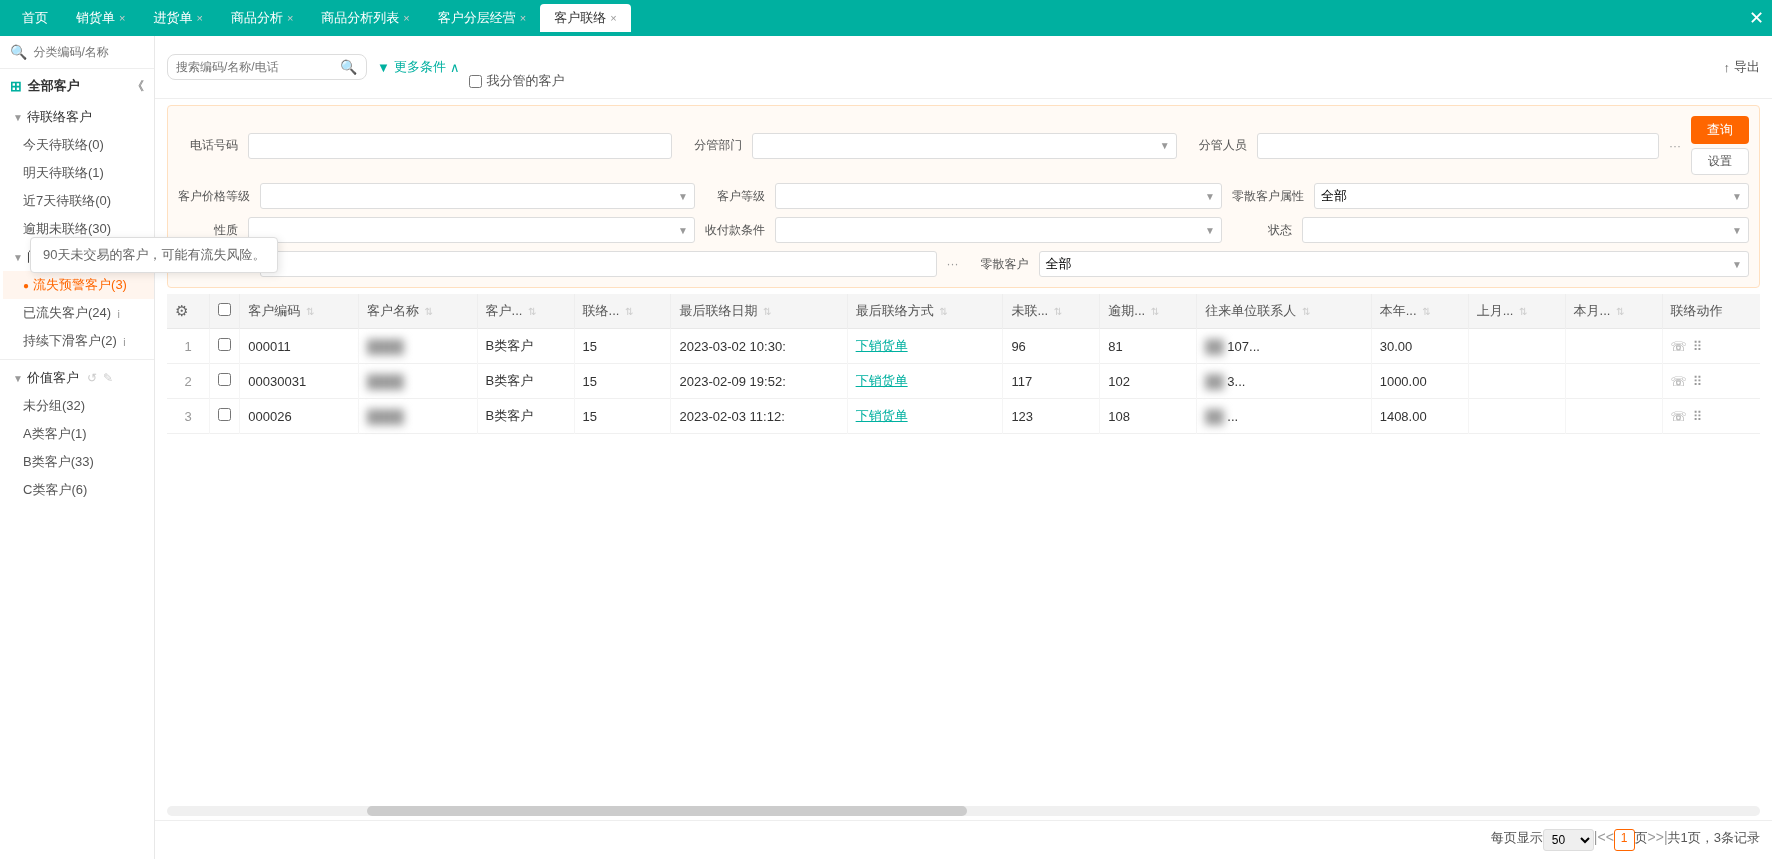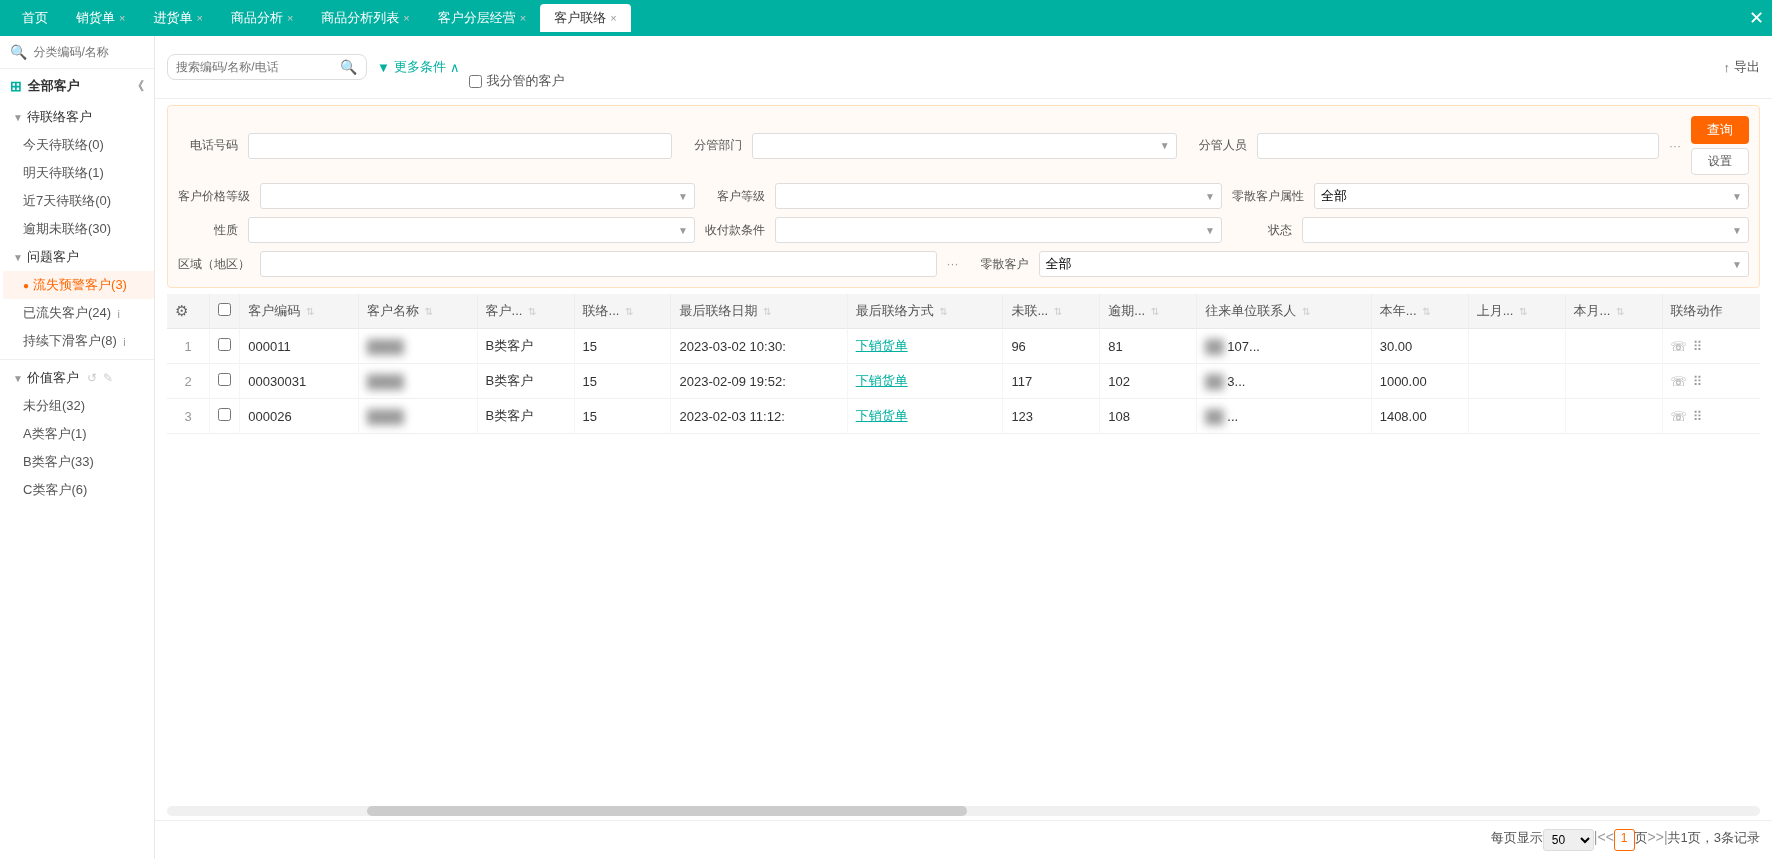--- a/index.html
+++ b/index.html
@@ -443,21 +443,21 @@
       </div>
       <div class="sidebar-item active">
         <span class="dot">●</span>
         <span>流失预警客户(3)</span>
       </div>
       <div class="sidebar-item">
         <span>已流失客户(24)</span>
         <span style="color:#999;font-size:11px;margin-left:2px">ℹ</span>
       </div>
       <div class="sidebar-item">
-        <span>持续下滑客户(8)</span>
+        <span>持续下滑客户(2)</span>
         <span style="color:#999;font-size:11px;margin-left:2px">ℹ</span>
       </div>
     </div>
 
     <div class="divider-line"></div>
 
     <div class="sidebar-section">
       <div class="sidebar-section-header">
         <span class="arrow">▼</span>
         <span>价值客户</span>
@@ -472,20 +472,23 @@
       </div>
       <div class="sidebar-item">
         <span>B类客户(33)</span>
       </div>
       <div class="sidebar-item">
         <span>C类客户(6)</span>
       </div>
     </div>
   </div>
 
+  <div class="tooltip-box">
+    <span>90天未交易的客户，可能有流失风险。</span>
+  </div>
 
   <div class="content">
 
     <div class="search-bar">
       <div class="search-input-wrap">
         <input type="text" placeholder="搜索编码/名称/电话" style="">
         <span class="search-icon">🔍</span>
       </div>
       <div class="filter-btn">
         <span>▼</span>

